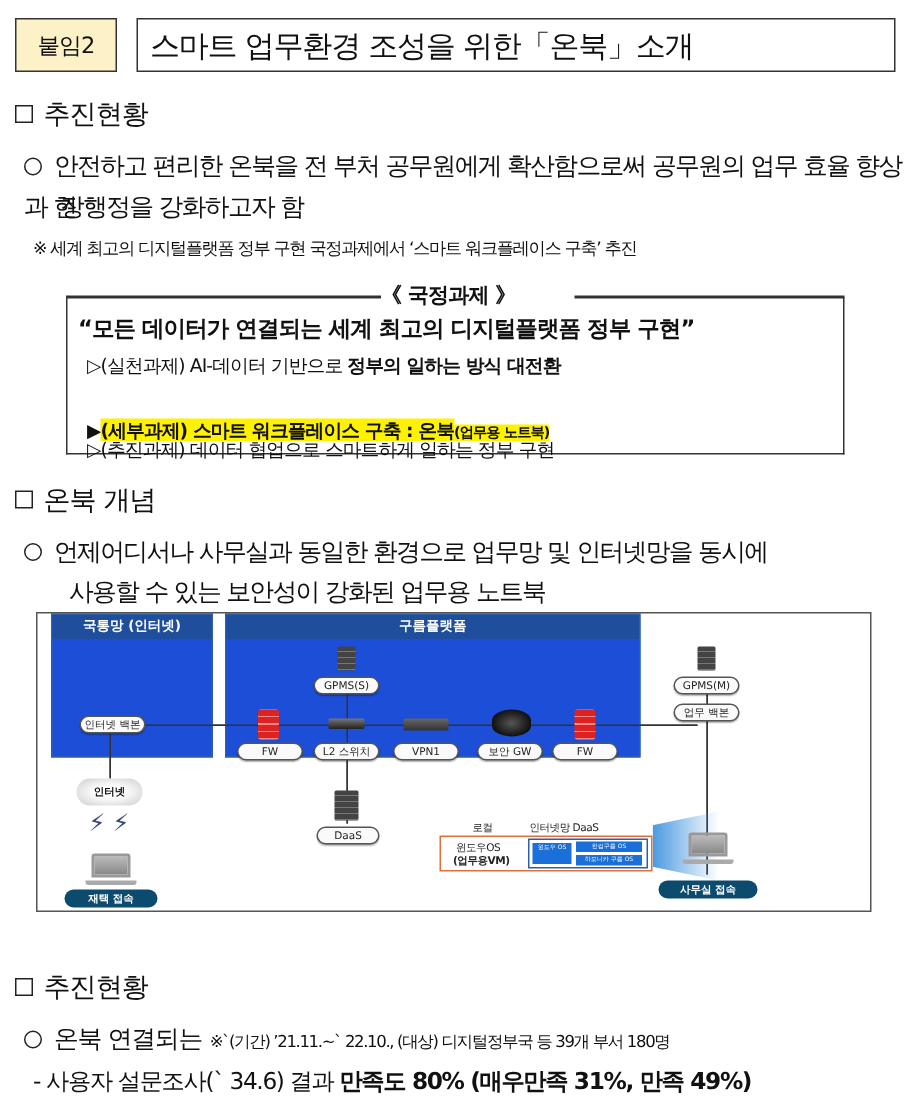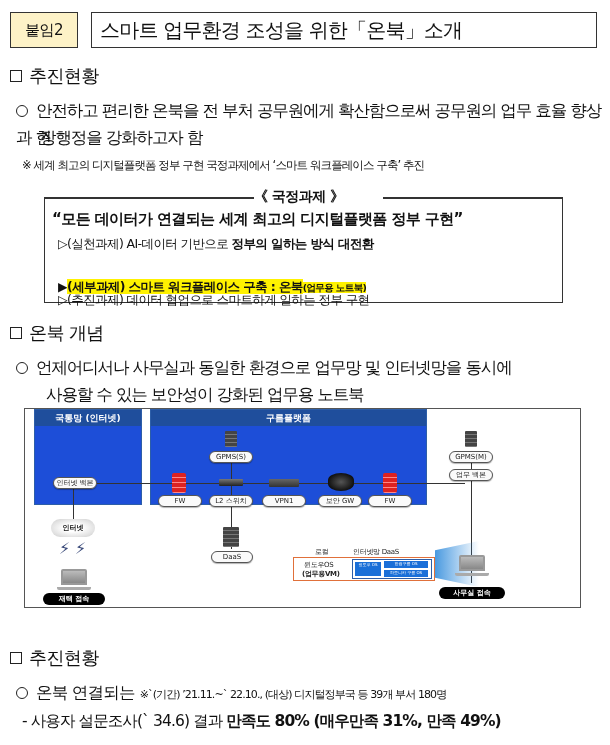--- a/index.html
+++ b/index.html
@@ -36,21 +36,21 @@
   .nat-title { left: 254px; top: 188px; width: 129px; font-size: 14px; font-weight: bold; letter-spacing: -0.5px; }
   .nat-quote { left: 52px; top: 210px; font-size: 15px; font-weight: bold; letter-spacing: -0.6px; }
   .nat-line { font-size: 12.5px; letter-spacing: -0.6px; }
   .hl { background: #fff200; font-weight: bold; }
 
   
   .diagram { left: 24px; top: 408px; width: 557px; height: 200px; border: 1px solid #555; background: #fff; }
   .zone { position: absolute; border: 1.5px solid #2d5ea8; background: #1d4ed8; }
   .zone-head { height: 16px; background: #1f4e9c; color: #fff; font-size: 9px; font-weight: bold; text-align: center; line-height: 16px; }
   .pill { position: absolute; height: 12px; border: 1px solid #555; border-radius: 7px; background: #fafafa; font-size: 7px; line-height: 10px; text-align: center; color: #222; box-shadow: 0 1px 1px rgba(0,0,0,0.3); }
-  .pill-dark { position: absolute; height: 12px; border-radius: 7px; background: #000000; color: #fff; font-size: 7px; font-weight: bold; line-height: 12px; text-align: center; }
+  .pill-dark { position: absolute; height: 12px; border-radius: 7px; background: #0c4a6e; color: #fff; font-size: 7px; font-weight: bold; line-height: 12px; text-align: center; }
   .hline { position: absolute; height: 1px; background: #333; }
   .vline { position: absolute; width: 1px; background: #333; }
   .fw { position: absolute; width: 14px; height: 20px; background: repeating-linear-gradient(180deg, #d22 0 4px, #f88 4px 5px); border-radius: 2px; }
   .server { position: absolute; width: 12px; height: 16px; background: repeating-linear-gradient(180deg, #444 0 3px, #777 3px 4px); border-radius: 1px; }
   .switch { position: absolute; width: 24px; height: 7px; background: linear-gradient(#777, #222); border-radius: 1px; }
   .vpn { position: absolute; width: 30px; height: 8px; background: linear-gradient(#666, #333); border-radius: 1px; }
   .router { position: absolute; width: 26px; height: 18px; background: radial-gradient(ellipse at center, #555 0, #111 70%); border-radius: 50% / 40%; }
   .laptop-screen { position: absolute; width: 26px; height: 16px; background: linear-gradient(#bbb, #888); border: 2px solid #999; border-radius: 2px 2px 0 0; }
   .laptop-base { position: absolute; width: 34px; height: 3px; background: #aaa; border-radius: 0 0 2px 2px; }
   .cloud { position: absolute; width: 44px; height: 18px; background: radial-gradient(ellipse at center, #fff 30%, #ccc 100%); border-radius: 10px; font-size: 7px; font-weight: bold; text-align: center; line-height: 18px; color: #111; }

